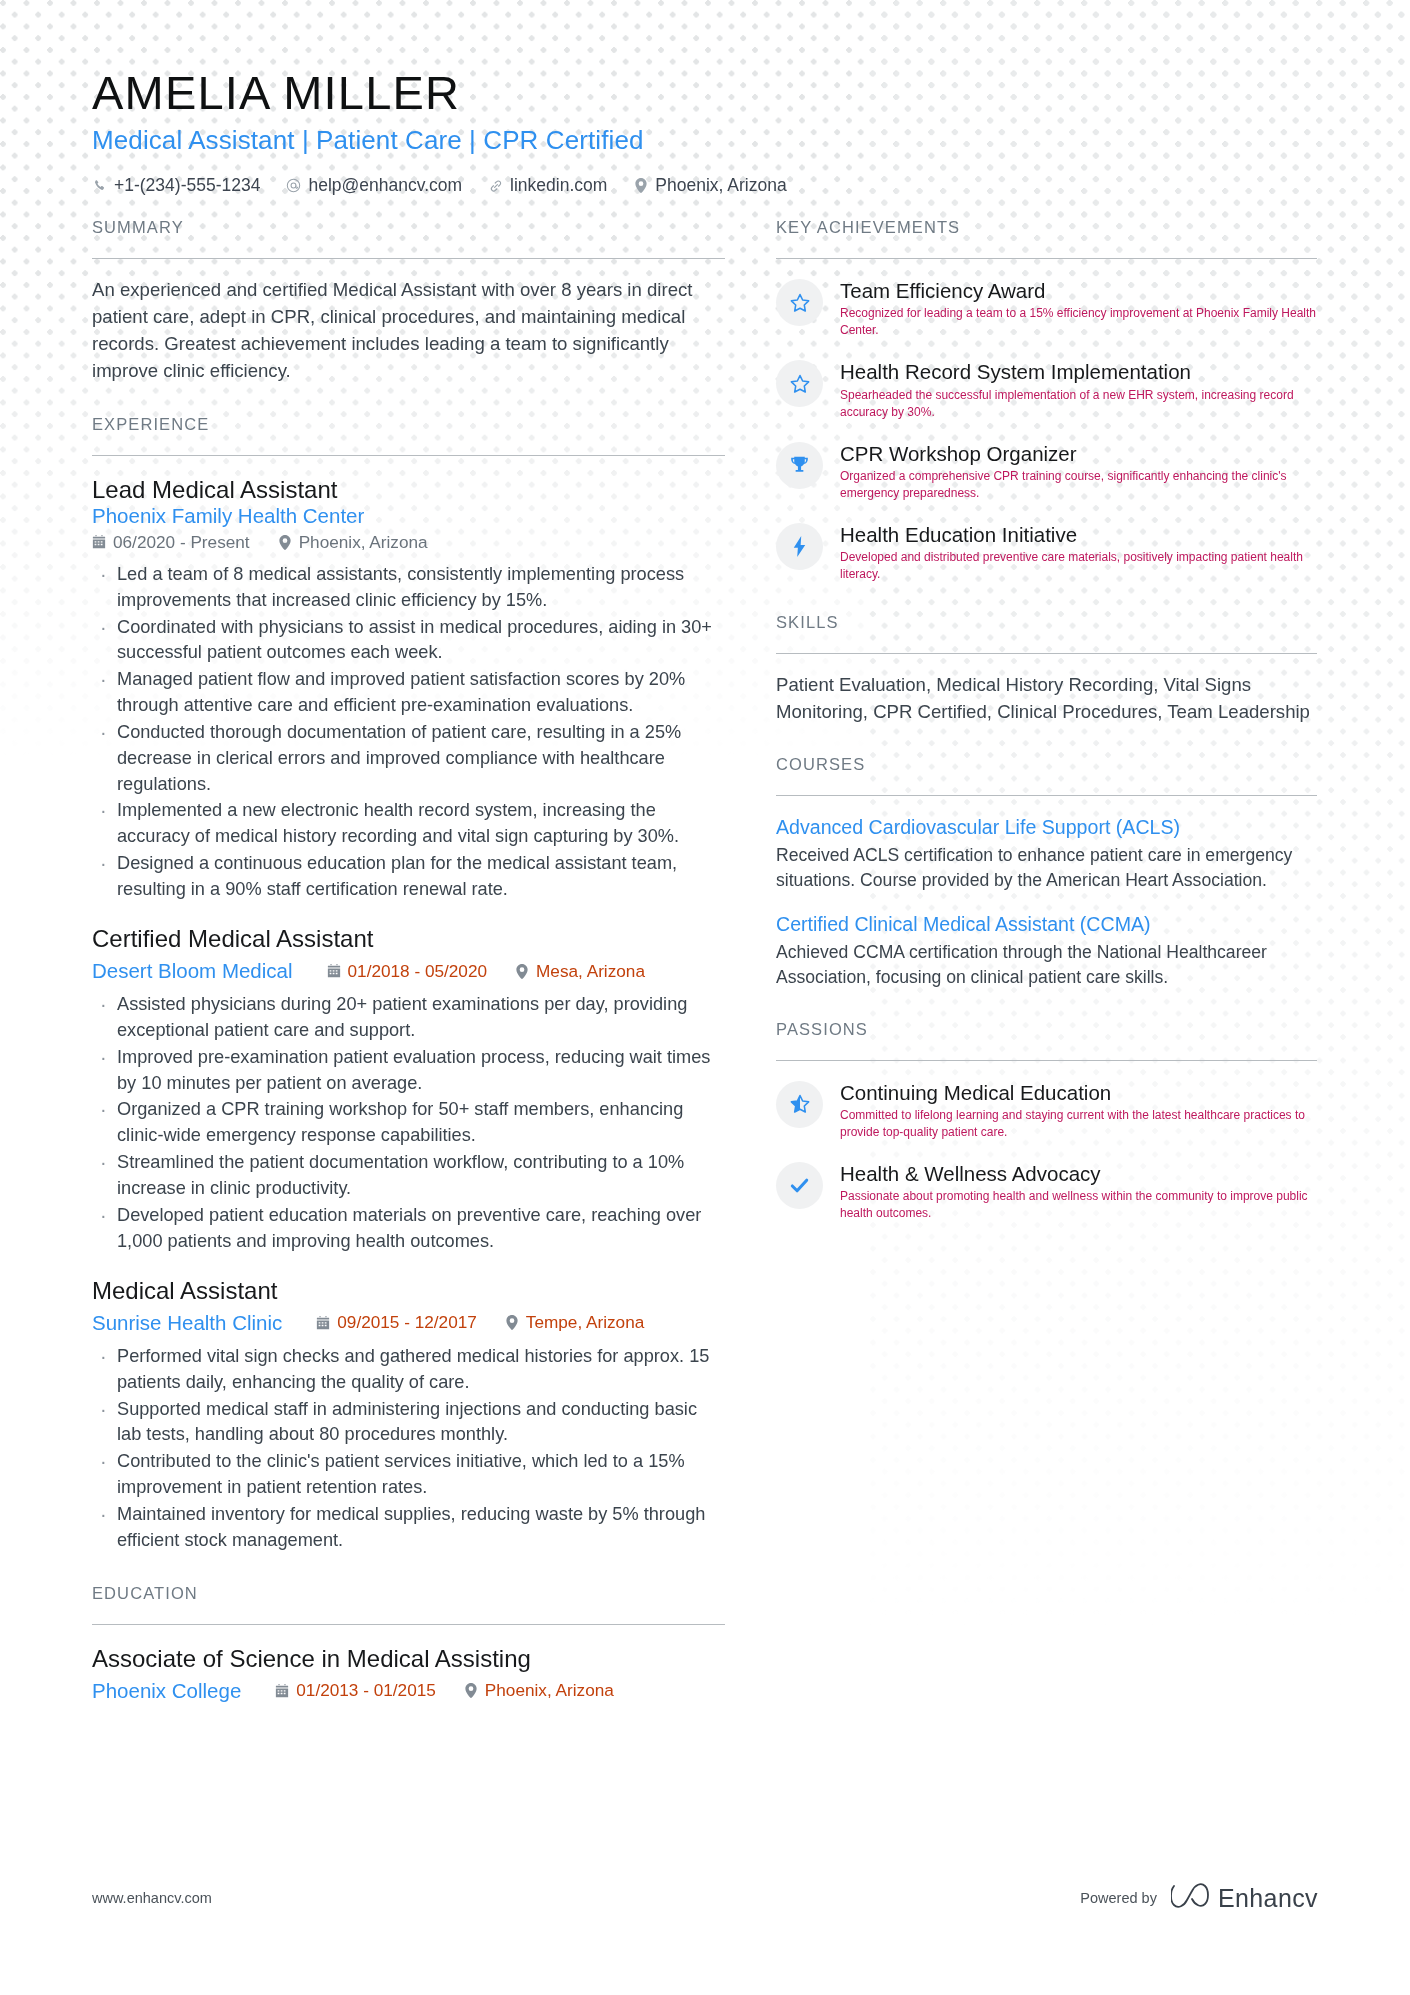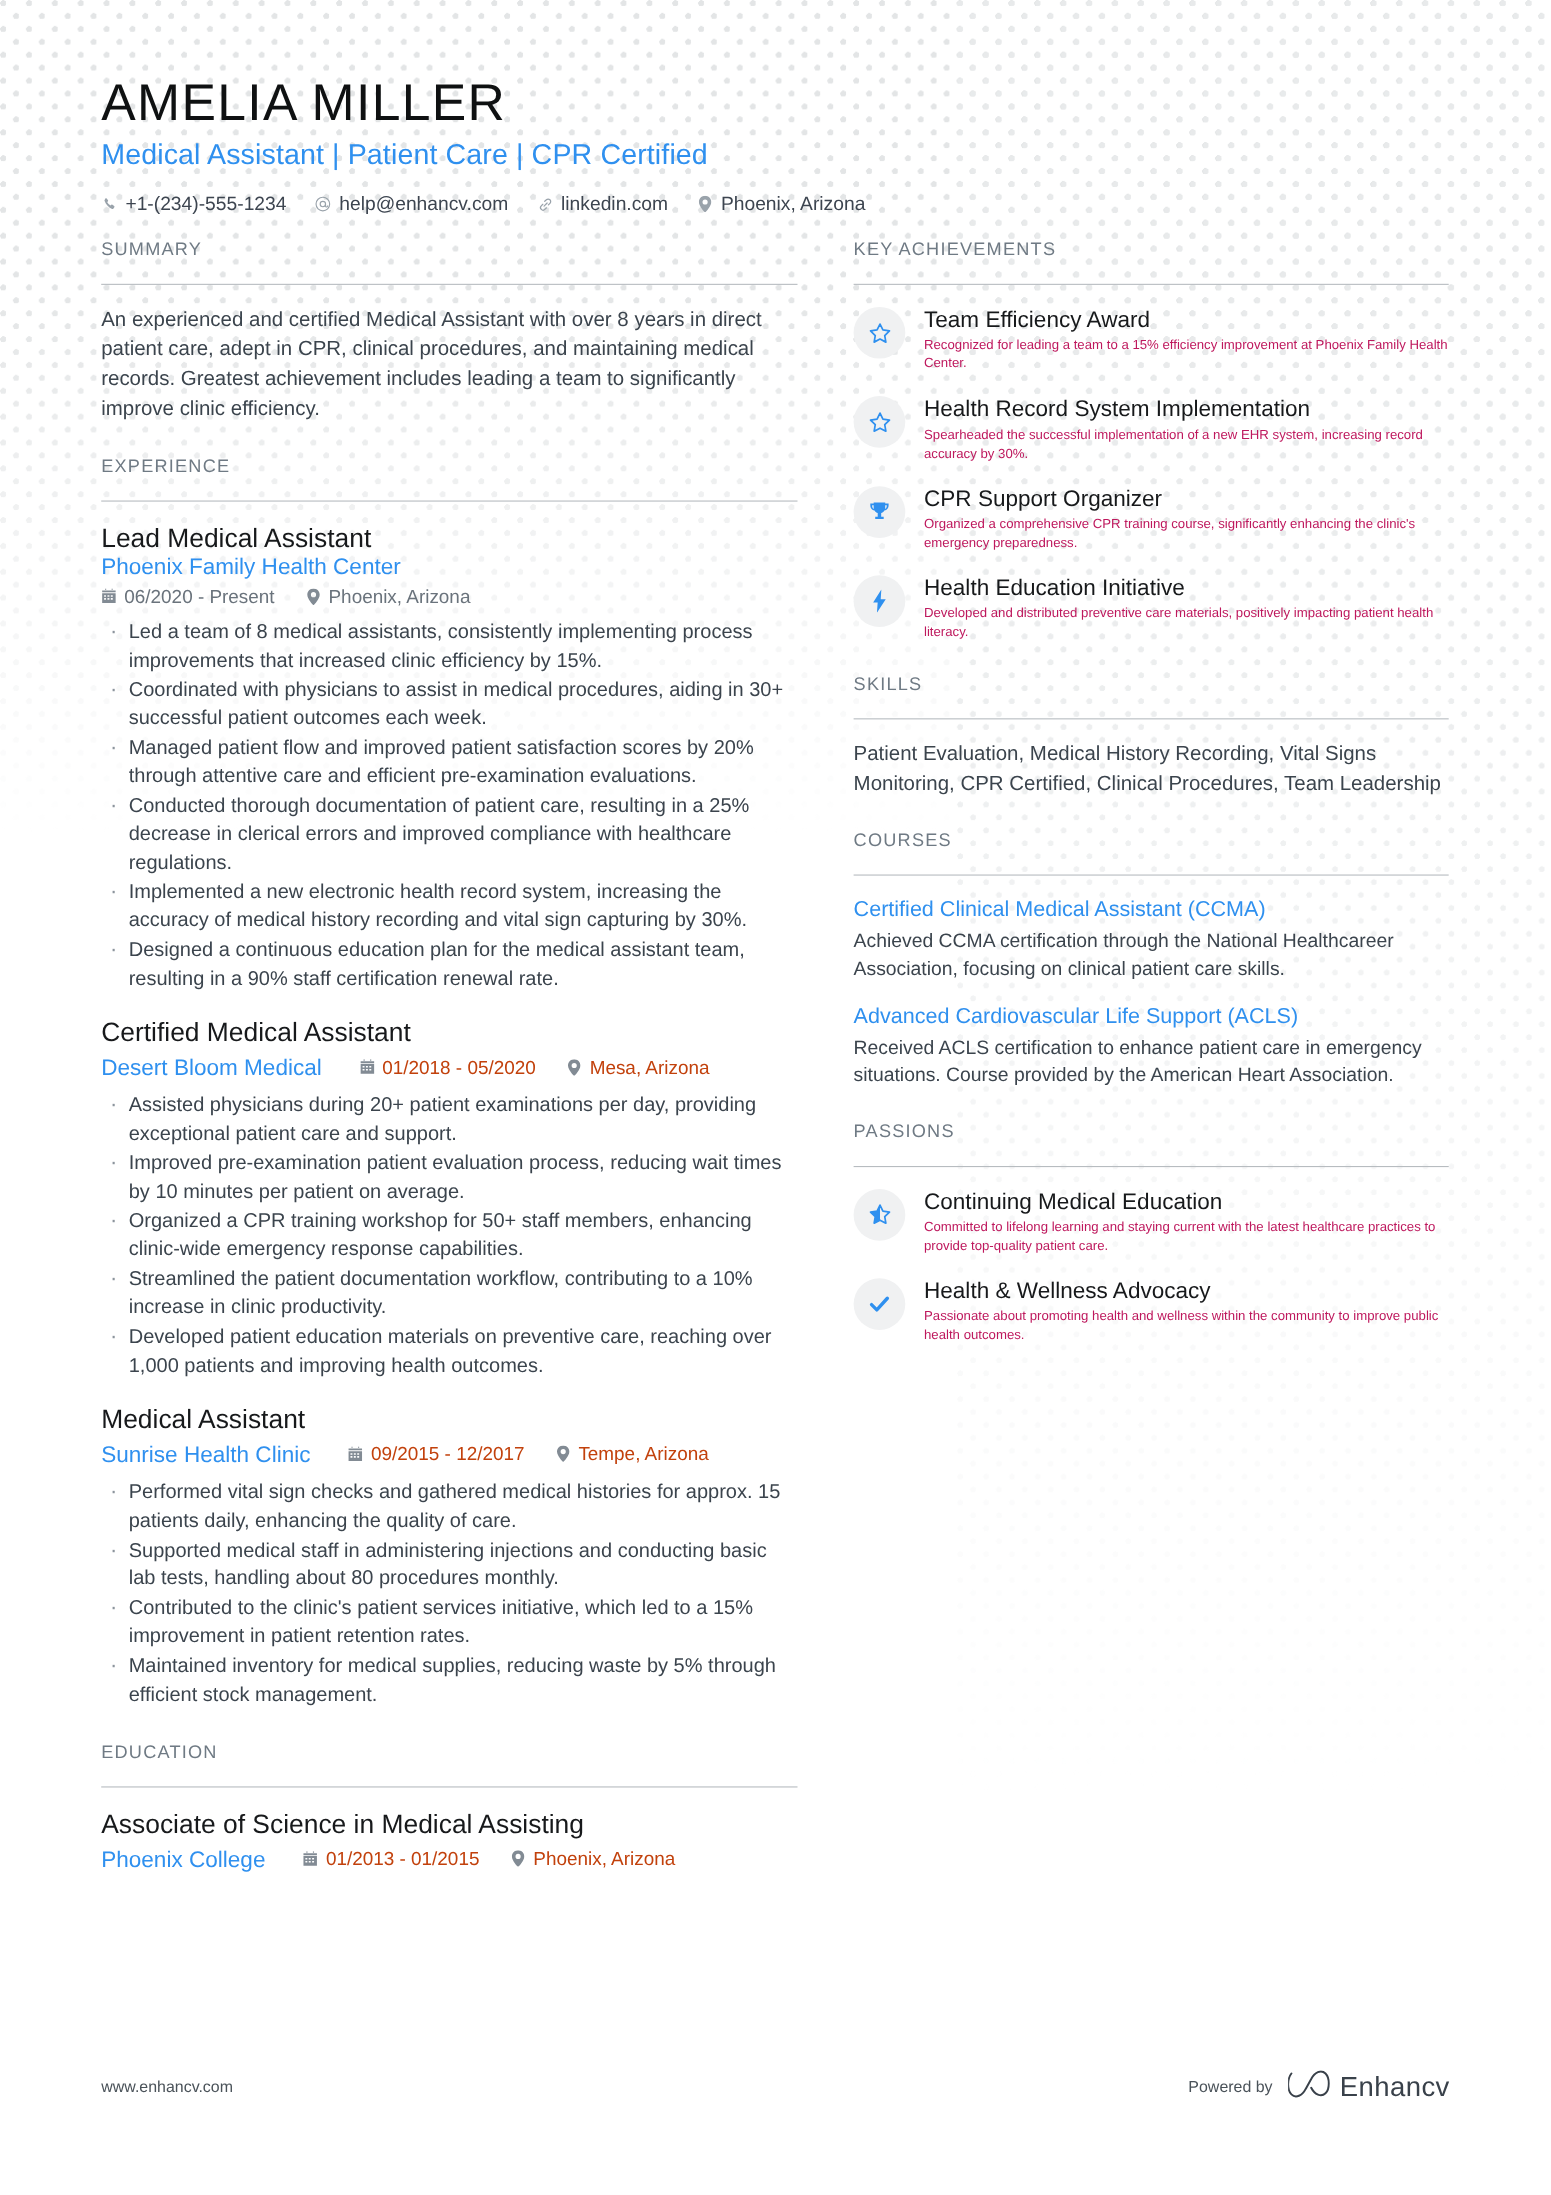--- a/index.html
+++ b/index.html
@@ -469,21 +469,21 @@
               </div>
               <div class="ach">
                 <div class="ach-ico">
                   <span>
                     <svg width="21" height="21" viewBox="0 0 24 24" fill="#2f90ef">
                       <path d="M18 3V2H6v1H2.5v2.2c0 2.6 1.9 4.8 4.4 5.2.7 1.3 1.9 2.3 3.3 2.7V17H7.6v2.2h8.8V17H13.8v-3.9c1.4-.4 2.6-1.4 3.3-2.7 2.5-.4 4.4-2.6 4.4-5.2V3zM4.4 5.2V4.9H6v3.9C5.1 8.3 4.4 7.2 4.4 5.2zm15.2 0c0 2-.7 3.1-1.6 3.6V4.9h1.6z"></path>
                     </svg>
                   </span>
                 </div>
                 <div class="ach-body">
-                  <div class="ach-title">CPR Support Organizer</div>
+                  <div class="ach-title">CPR Workshop Organizer</div>
                   <div class="ach-desc">Organized a comprehensive CPR training course, significantly enhancing the clinic's emergency preparedness.</div>
                 </div>
               </div>
               <div class="ach">
                 <div class="ach-ico">
                   <span>
                     <svg width="17" height="21" viewBox="0 0 14 22" fill="#2f90ef">
                       <path d="M8.8 0 1 12.2h4.3L4.6 22 13 9.3H8.2z"></path>
                     </svg>
                   </span>
@@ -498,26 +498,26 @@
 
         <div class="sec">
           <div class="sec-title">SKILLS</div>
           <div class="skills-text">Patient Evaluation, Medical History Recording, Vital Signs Monitoring, CPR Certified, Clinical Procedures, Team Leadership</div>
         </div>
 
         <div class="sec">
           <div class="sec-title">COURSES</div>
           <div id="courses-list">
               <div class="course">
+                <div class="course-name">Advanced Cardiovascular Life Support (ACLS)</div>
+                <div class="course-desc">Received ACLS certification to enhance patient care in emergency situations. Course provided by the American Heart Association.</div>
+              </div>
+              <div class="course">
                 <div class="course-name">Certified Clinical Medical Assistant (CCMA)</div>
                 <div class="course-desc">Achieved CCMA certification through the National Healthcareer Association, focusing on clinical patient care skills.</div>
-              </div>
-              <div class="course">
-                <div class="course-name">Advanced Cardiovascular Life Support (ACLS)</div>
-                <div class="course-desc">Received ACLS certification to enhance patient care in emergency situations. Course provided by the American Heart Association.</div>
               </div>
             </div>
         </div>
 
         <div class="sec">
           <div class="sec-title">PASSIONS</div>
           <div id="passions-list">
               <div class="ach">
                 <div class="ach-ico">
                   <span>

